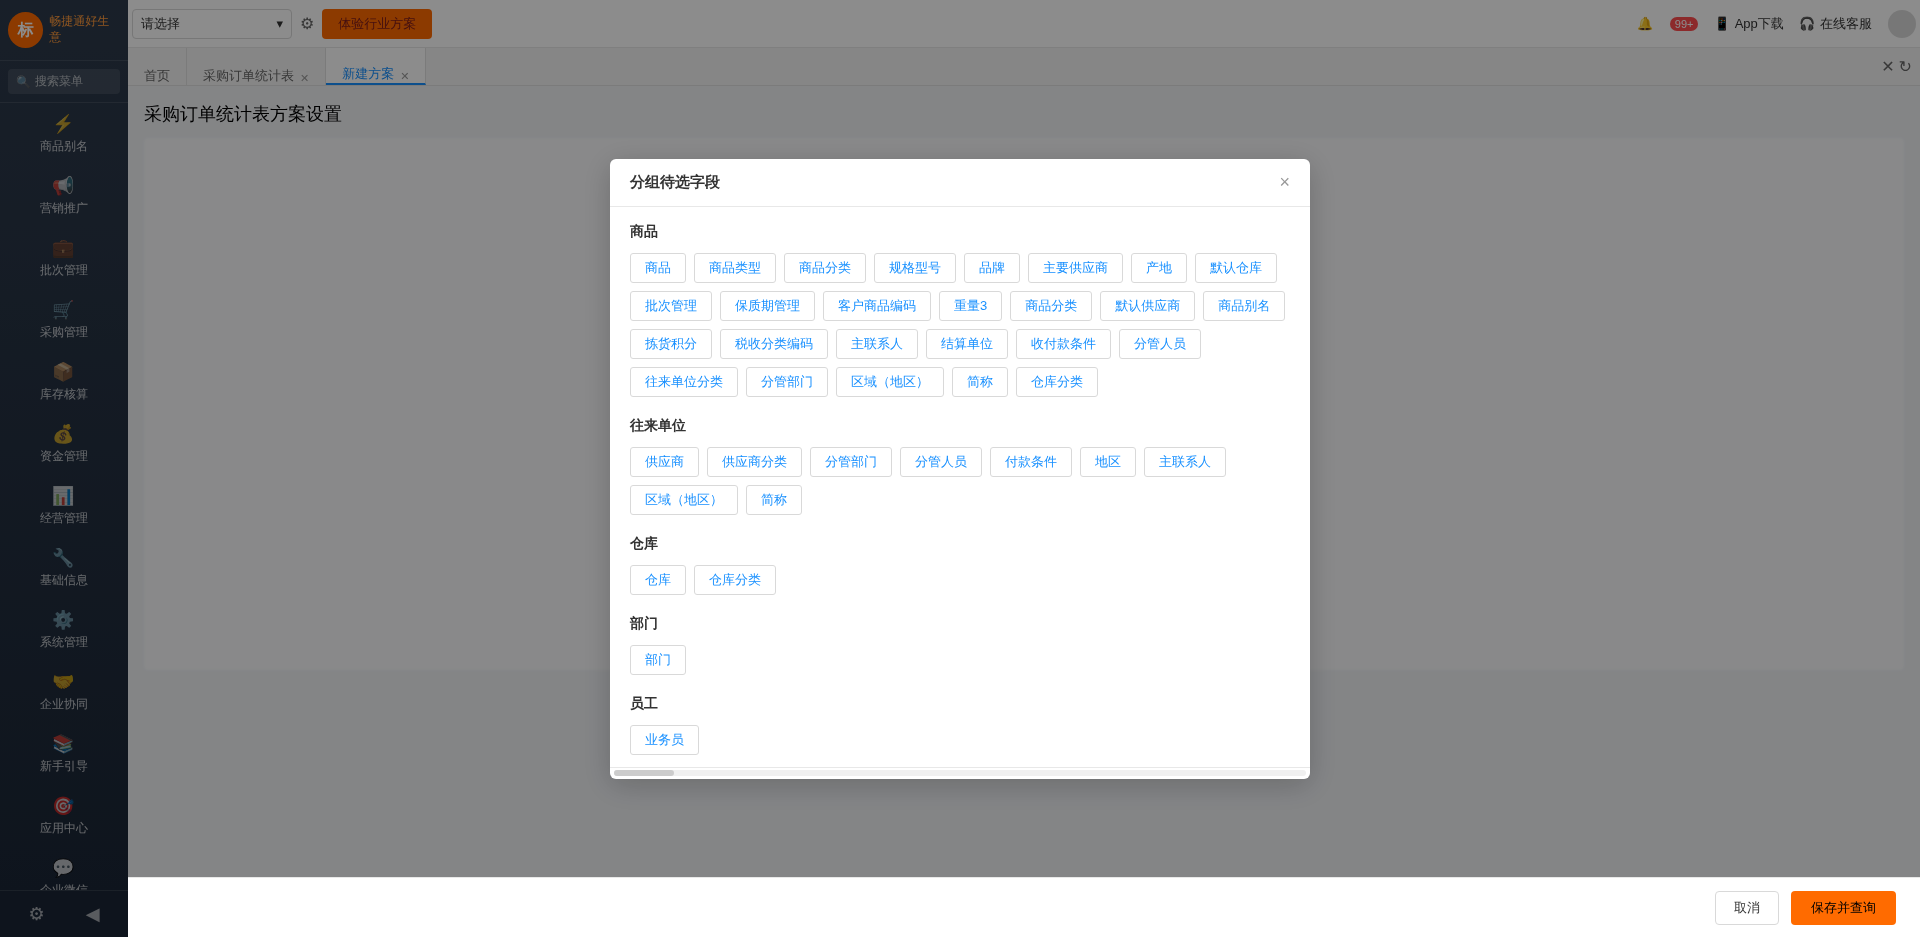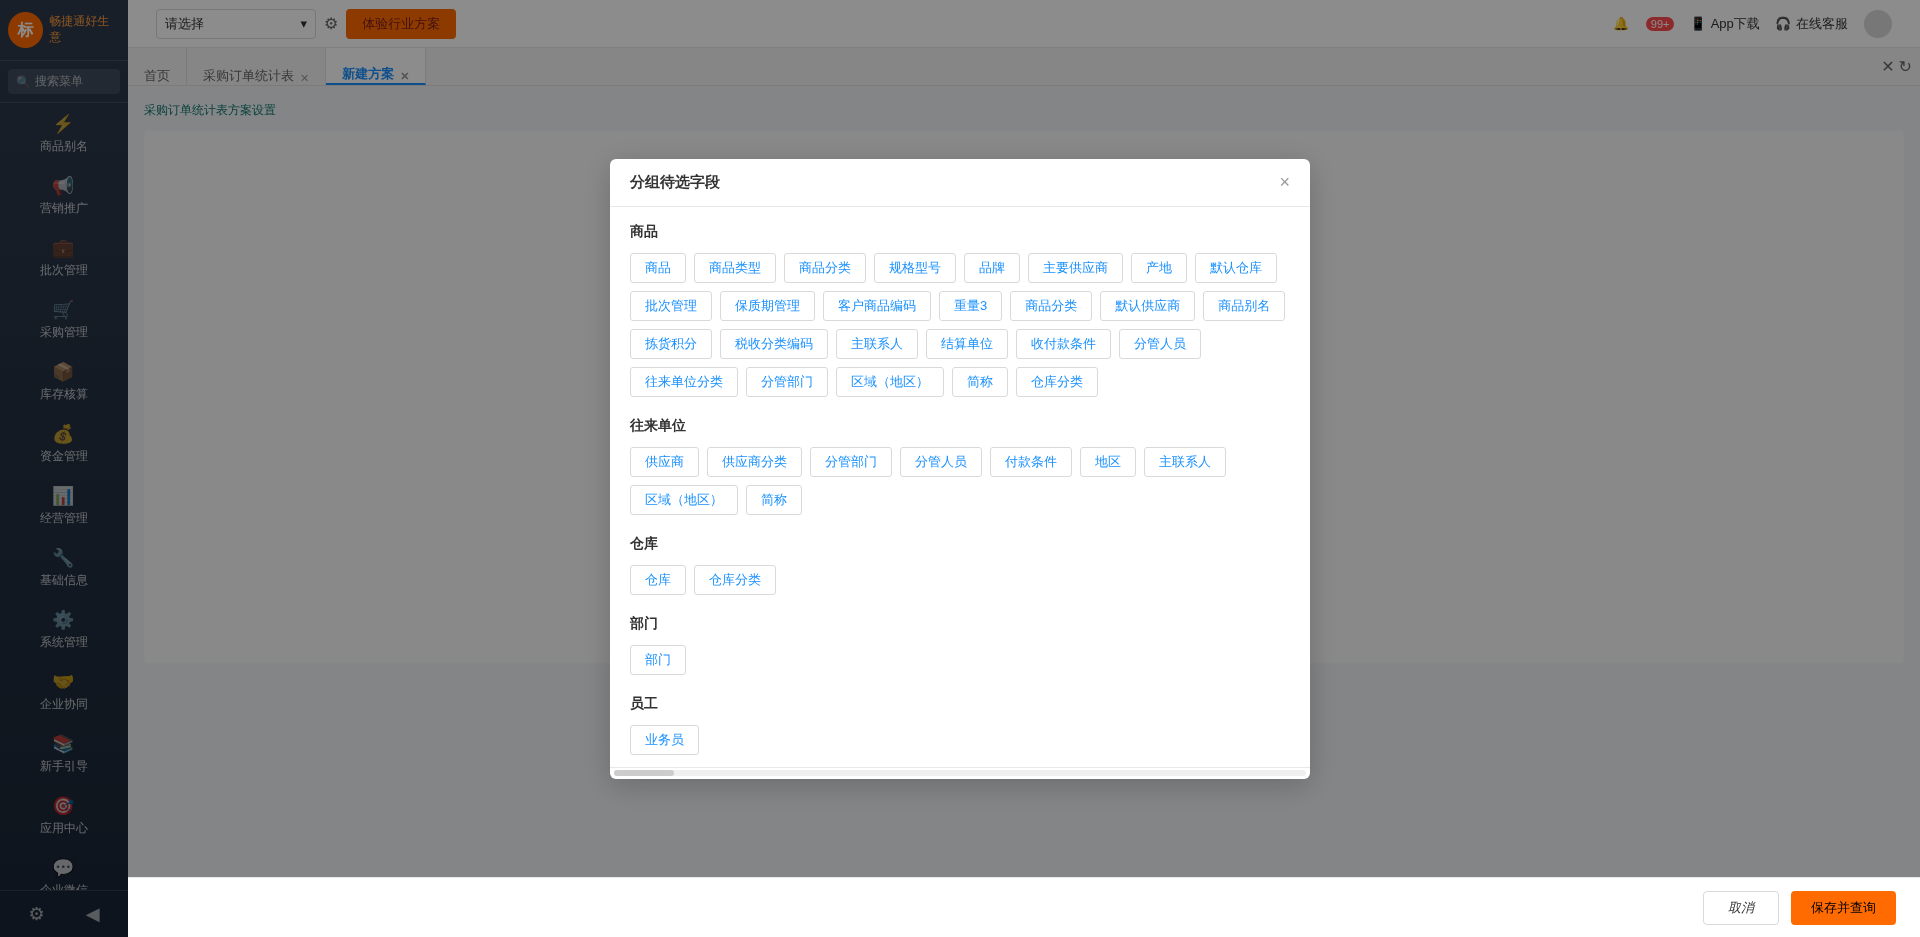--- a/index.html
+++ b/index.html
@@ -37,21 +37,21 @@
     .sidebar-bottom {
       width: 100%; padding: 12px 8px; border-top: 1px solid rgba(255,255,255,0.1);
       display: flex; justify-content: space-around; align-items: center;
     }
     .sidebar-bottom-btn { color: rgba(255,255,255,0.6); font-size: 18px; cursor: pointer; }
 
     
     .topbar {
       position: fixed; left: 128px; top: 0; right: 0; height: 48px;
       background: #fff; display: flex; align-items: center; justify-content: space-between;
-      border-bottom: 1px solid #e8e8e8; z-index: 9; padding: 0 28px;
+      border-bottom: 1px solid #e8e8e8; z-index: 9; padding: 0 4px;
     }
     .topbar-left { display: flex; align-items: center; gap: 8px; }
     .topbar-select {
       height: 30px; border: 1px solid #d9d9d9; border-radius: 4px; padding: 0 8px;
       font-size: 13px; min-width: 160px; color: #333;
       display: flex; align-items: center; justify-content: space-between; cursor: pointer;
     }
     .topbar-gear { font-size: 16px; color: #666; cursor: pointer; }
     .topbar-btn {
       background: #ff6b00; color: #7f1d1d; border: none; border-radius: 4px;
@@ -67,31 +67,31 @@
     
     .tabbar {
       position: fixed; left: 128px; top: 48px; right: 0; height: 38px;
       background: #f5f5f5; border-bottom: 1px solid #e0e0e0; display: flex; align-items: center; z-index: 8;
     }
     .tab {
       height: 100%; padding: 0 16px; display: flex; align-items: flex-end; gap: 6px;
       cursor: pointer; font-size: 13px; color: #666; border-right: 1px solid #e0e0e0;
       white-space: nowrap;
     }
-    .tab.active { background: #fff; color: #1890ff; border-bottom: 2px solid #1890ff; font-weight: bold; }
+    .tab.active { background: #fff; color: #1890ff; border-bottom: 2px solid #1890ff; }
     .tab-close { font-size: 11px; color: #999; cursor: pointer; }
     .tabbar-actions { margin-left: auto; display: flex; align-items: center; gap: 4px; padding: 0 8px; }
     .tabbar-action-btn { font-size: 16px; color: #666; cursor: pointer; }
 
     
     .main {
       position: fixed; left: 128px; top: 86px; right: 0; bottom: 0;
       background: #f0f2f5; overflow: auto; padding: 16px;
     }
-    .main-breadcrumb { font-size: 12px; color: #0f766e; margin-bottom: 12px; }
+    .main-breadcrumb { font-size: 18px; color: #000000; margin-bottom: 12px; }
 
     
     .page-card {
       background: #fff; border-radius: 4px; padding: 16px;
       filter: blur(1px); opacity: 0.6;
     }
 
     
     .overlay {
       position: fixed; left: 0; top: 0; right: 0; bottom: 0;
@@ -147,22 +147,22 @@
     }
 
     
     .footer-actions {
       position: fixed; bottom: 0; left: 128px; right: 0; height: 60px;
       background: #fff; border-top: 1px solid #e8e8e8;
       display: flex; align-items: center; justify-content: flex-end;
       padding: 0 24px; gap: 12px; z-index: 102;
     }
     .btn-cancel {
-      height: 34px; padding: 0 24px; border: 1px solid #d9d9d9; border-radius: 4px;
-      background: #fff; color: #333; font-size: 13px; cursor: pointer; font-style: italic;
+      height: 34px; padding: 0 18px; border: 1px solid #d9d9d9; border-radius: 4px;
+      background: #fff; color: #333; font-size: 13px; cursor: pointer;
     }
     .btn-save {
       height: 34px; padding: 0 20px; border: none; border-radius: 4px;
       background: #ff6b00; color: #000000; font-size: 13px; cursor: pointer;
     }
   </style>
 </head>
 <body>
 
 <div class="sidebar">

